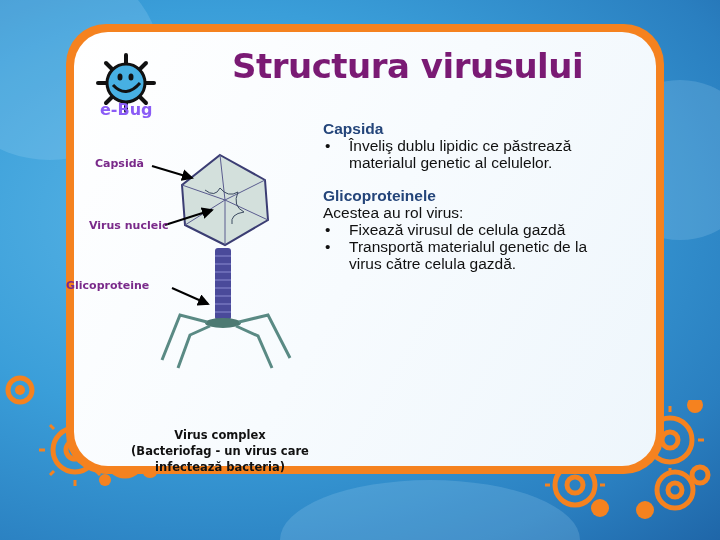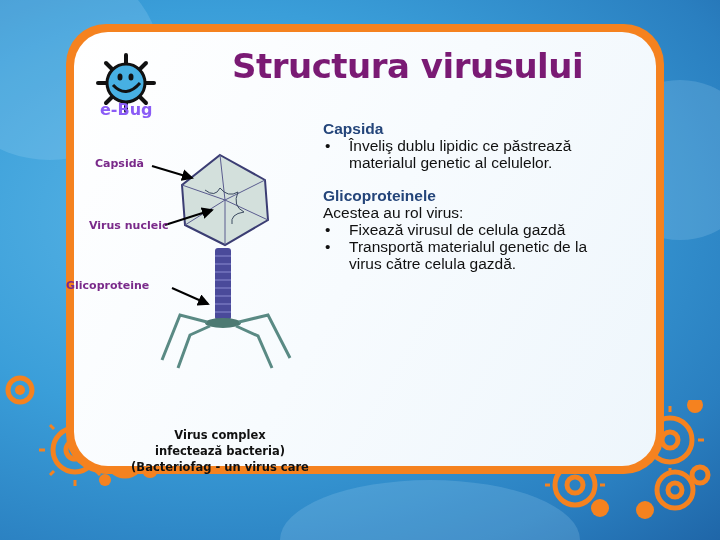--- a/index.html
+++ b/index.html
@@ -147,22 +147,22 @@
   <line x1="15" y1="65" x2="62" y2="50" stroke="#000" stroke-width="2" marker-end="url(#ah)"></line>
   <line x1="22" y1="128" x2="58" y2="144" stroke="#000" stroke-width="2" marker-end="url(#ah)"></line>
 </svg>
 
 <div class="lbl" style="left:95px;top:157px">Capsidă</div>
 <div class="lbl" style="left:89px;top:219px">Virus nucleic</div>
 <div class="lbl" style="left:66px;top:279px">Glicoproteine</div>
 
 <div class="caption">
   <div>Virus complex</div>
+  <div>(Bacteriofag - un virus care</div>
   <div>infectează bacteria)</div>
-  <div>(Bacteriofag - un virus care</div>
 </div>
 
 <div class="content">
   <div class="sec">
     <div class="h">Capsida</div>
     <div class="bul">Înveliş dublu lipidic ce păstrează materialul genetic al celulelor.</div>
   </div>
   <div class="sec">
     <div class="h">Glicoproteinele</div>
     <div>Acestea au rol virus:</div>

